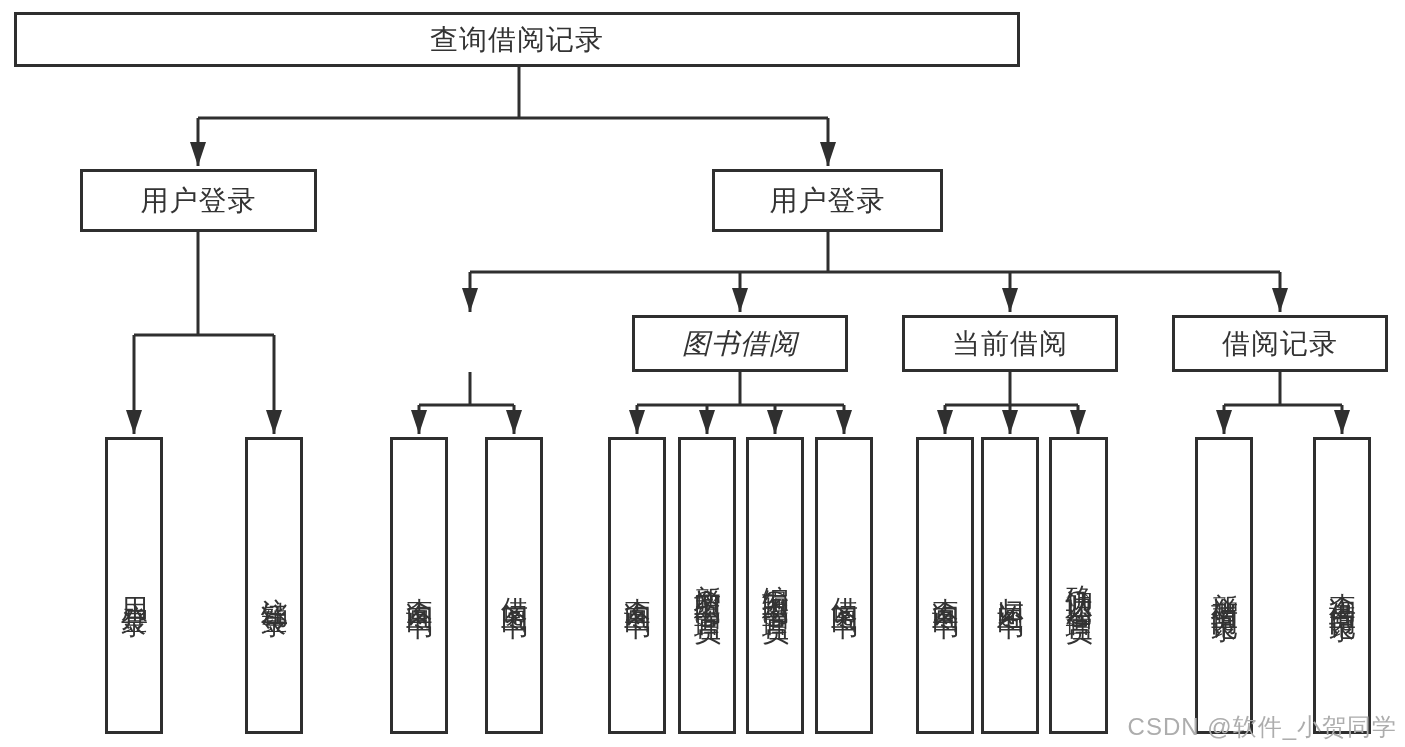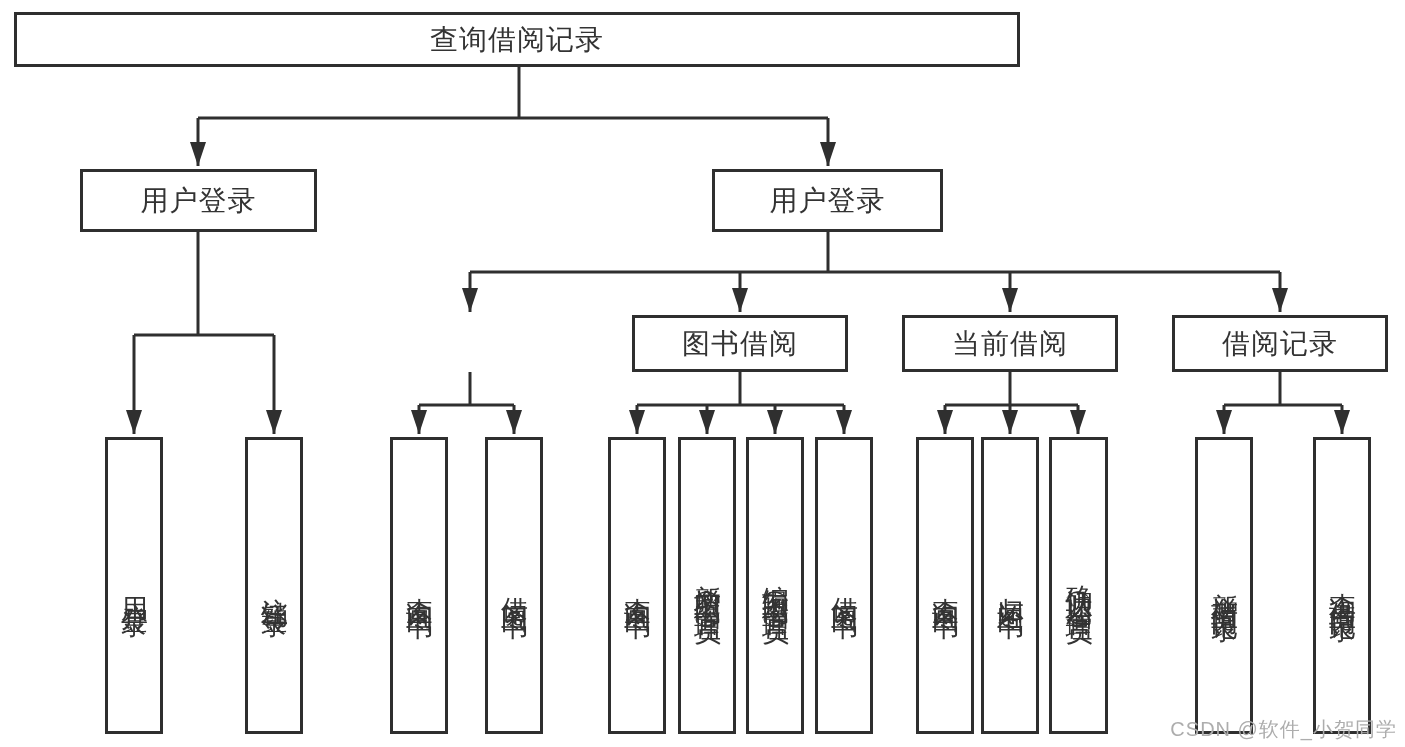--- a/index.html
+++ b/index.html
@@ -26,21 +26,21 @@
     display:flex;align-items:center;justify-content:center;
     top:437px;height:297px;width:58px;
   }
   .leaf span{
     writing-mode:vertical-rl;text-orientation:mixed;
     font-size:27px;letter-spacing:5px;line-height:1;
     color:var(--text);white-space:nowrap;
   }
   .watermark{
     position:absolute;z-index:3;right:8px;bottom:4px;
-    font-size:20px;letter-spacing:1px;color:var(--wm);
+    font-size:24px;letter-spacing:1px;color:var(--wm);
   }
 </style>
 </head>
 <body>
 
 <div class="canvas">
 
   <svg class="wires" width="1405" height="747" viewBox="0 0 1405 747">
     <defs>
       <marker id="ah" markerUnits="userSpaceOnUse" markerWidth="24" markerHeight="16" refX="24" refY="8" orient="auto">
@@ -89,21 +89,21 @@
       <path d="M1224,405 V434" marker-end="url(#ah)"></path>
       <path d="M1342,405 V434" marker-end="url(#ah)"></path>
     </g>
   </svg>
 
   <div class="node" style="left:14px;top:12px;width:1006px;height:55px;">查询借阅记录</div>
 
   <div class="node" style="left:80px;top:169px;width:237px;height:63px;">用户登录</div>
   <div class="node" style="left:712px;top:169px;width:231px;height:63px;">用户登录</div>
 
-  <div class="node" style="left:632px;top:315px;width:216px;height:57px;">图书借阅</div>
+  <div class="node" style="left:632px;top:315px;width:216px;height:57px;font-style:italic;">图书借阅</div>
   <div class="node" style="left:1172px;top:315px;width:216px;height:57px;">借阅记录</div>
   <div class="node" style="left:902px;top:315px;width:216px;height:57px;">当前借阅</div>
 
   <div class="leaf" style="left:105px;">
     <span>用户登录</span>
   </div>
   <div class="leaf" style="left:245px;">
     <span>注销登录</span>
   </div>
 

